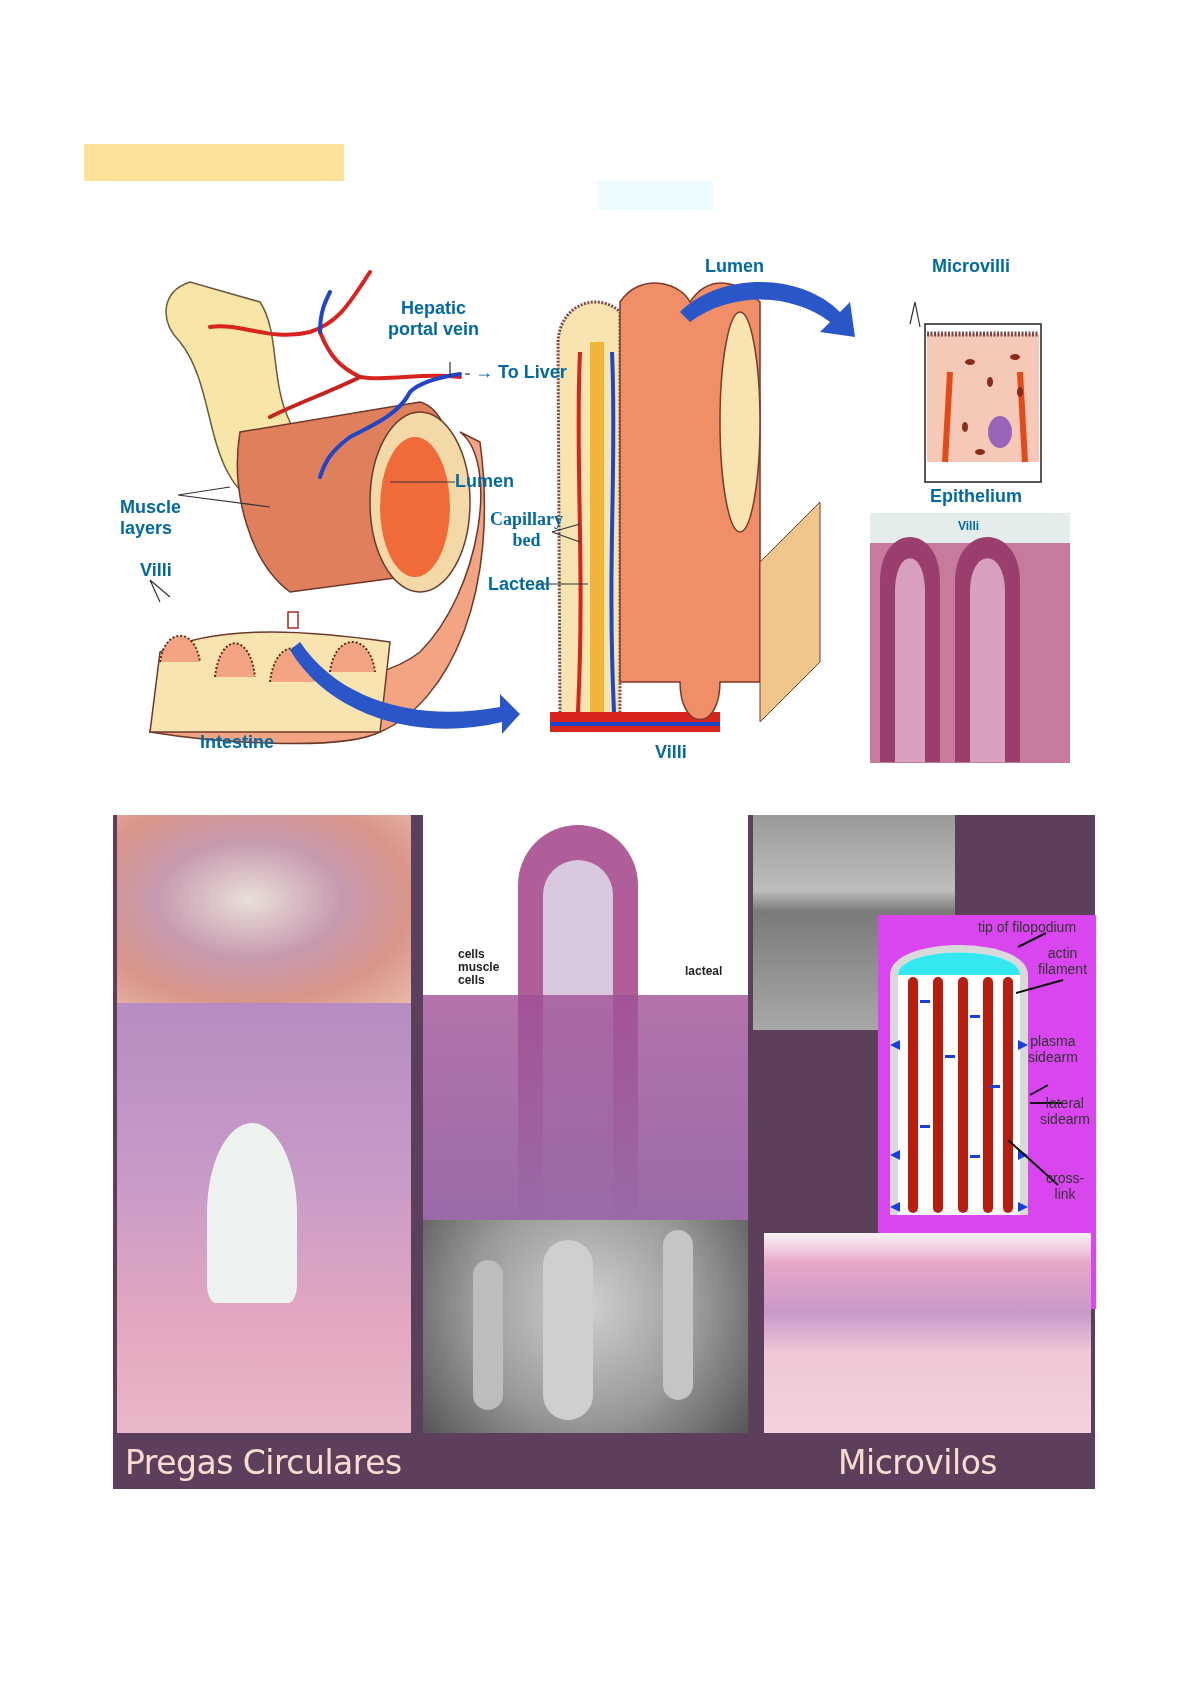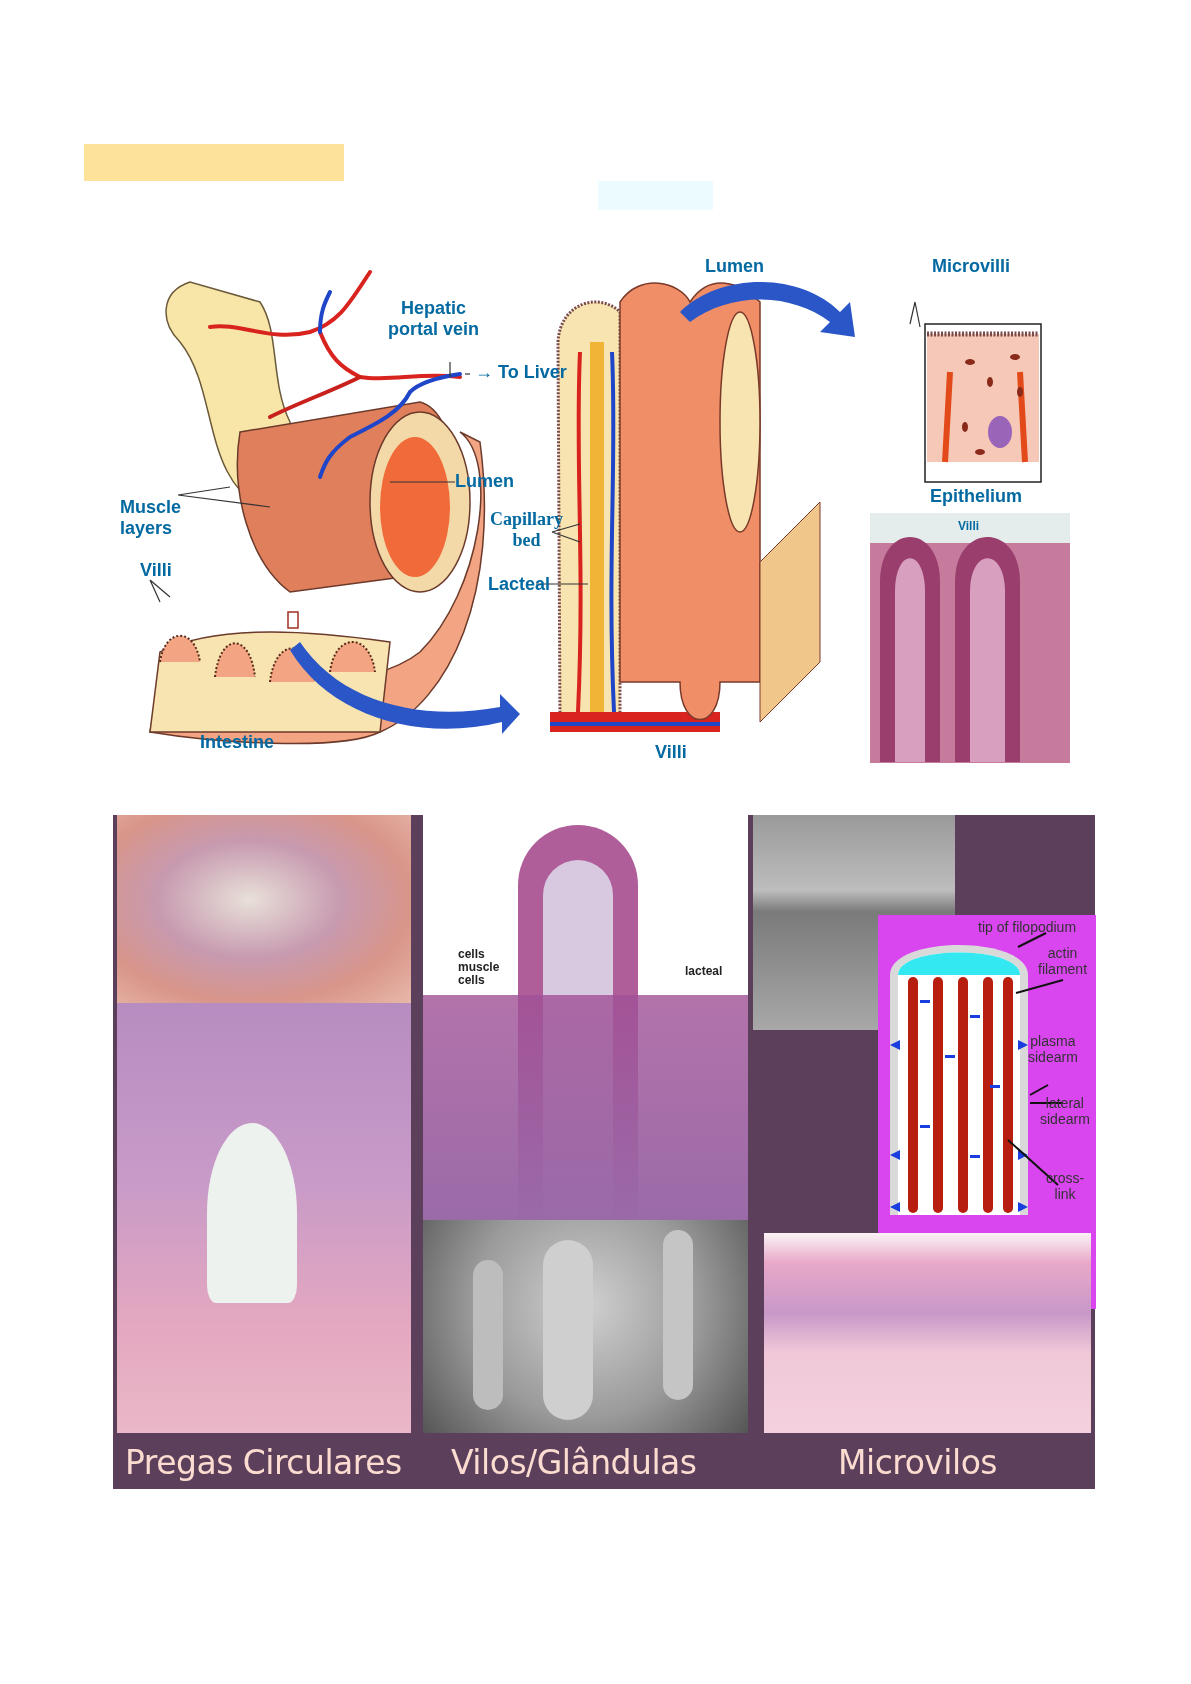--- a/index.html
+++ b/index.html
@@ -198,15 +198,14 @@
       <div>sidearm</div>
     </div>
     <div class="diag-lbl" style="left:168px;top:255px;">
       <div>cross-</div>
       <div>link</div>
     </div>
   </div>
   <div class="panel" style="left:651px;top:418px;width:327px;height:200px;background:linear-gradient(180deg,#fbf3f6 0%,#e8a8c8 15%,#c898c8 40%,#f0c8d8 60%,#f4d0de 100%);"></div>
 
   <div class="caption" style="left:0px;margin-left:12px;">Pregas Circulares</div>
-  <div class="caption" style="left:338px;">Vilos/Glândulas</div>
   <div class="caption" style="left:725px;">Microvilos</div>
 </div>
 
 </body></html>

